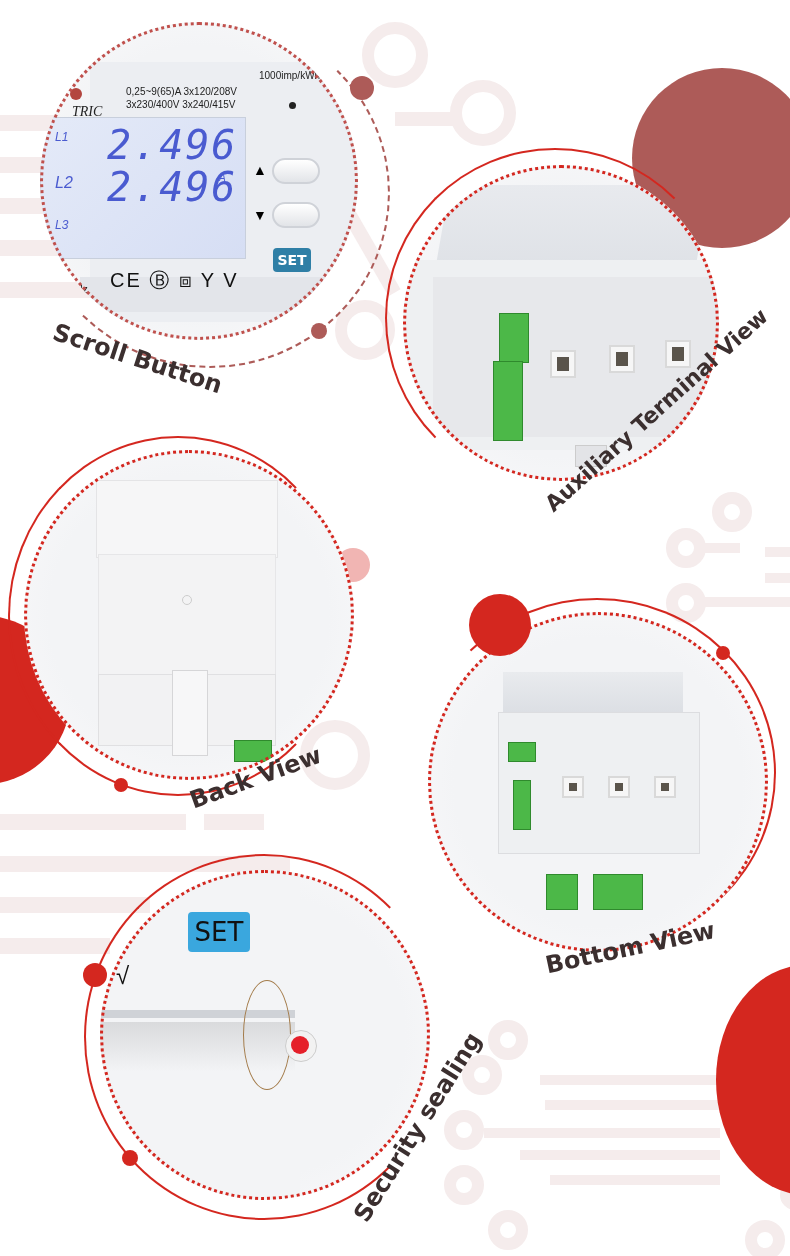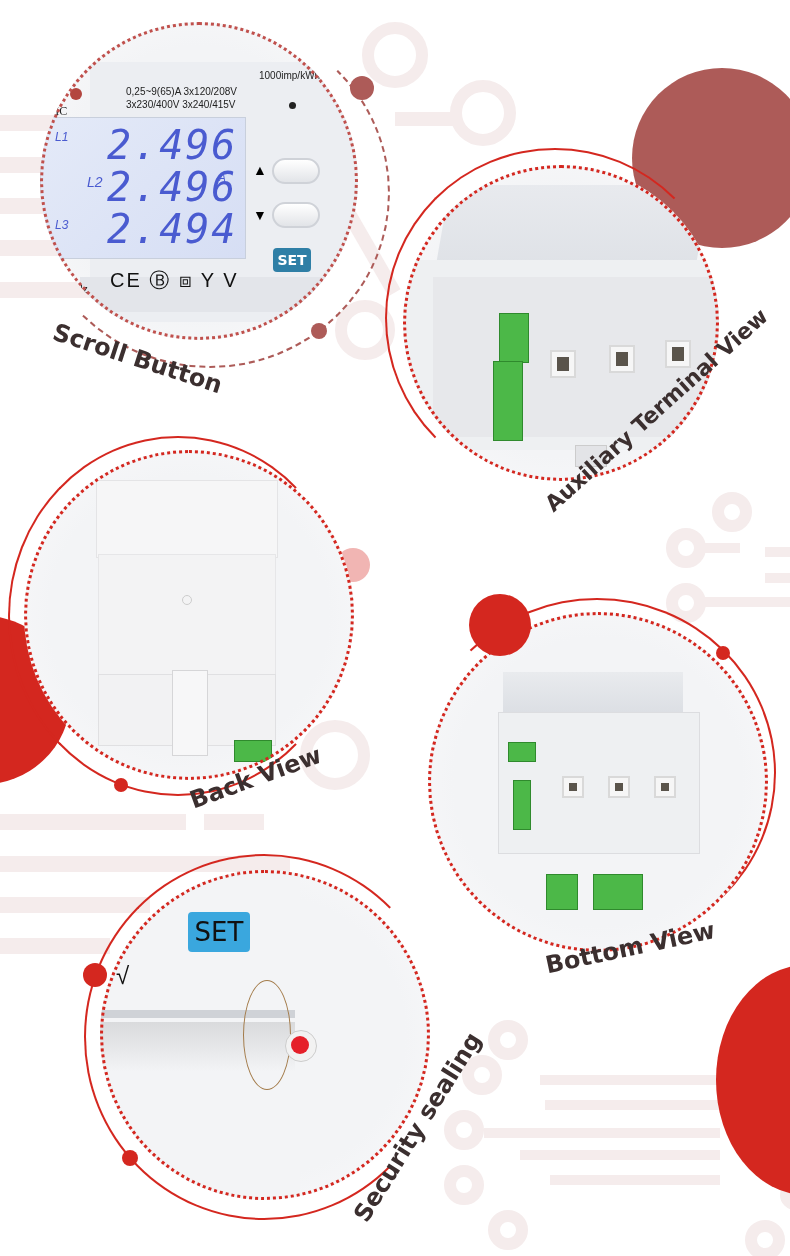--- a/index.html
+++ b/index.html
@@ -75,34 +75,33 @@
 <div class="blob" style="left:-110px;top:615px;width:180px;height:170px;background:#d4271f;"></div>
 <div class="blob" style="left:336px;top:548px;width:34px;height:34px;background:#f1b5b3;"></div>
 <div class="blob" style="left:716px;top:965px;width:180px;height:230px;background:#d4271f;"></div>
 
 <section>
   <div class="ring" style="left:30px;top:18px;width:360px;height:350px;border:2px dashed #ad5b58;border-left-color:transparent;border-top-color:transparent;"></div>
   <div class="photo" style="left:40px;top:22px;width:318px;height:318px;">
 
     <div class="abs" style="left:50px;top:40px;width:290px;height:260px;background:#eceef2;"></div>
     <div class="abs" style="left:40px;top:255px;width:300px;height:35px;background:#e3e5ea;"></div>
-    <div class="small" style="left:0;top:82px;font-family:'Liberation Serif',serif;font-size:12px;">TRIC</div>
+    <div class="small" style="left:32px;top:82px;font-family:'Liberation Serif',serif;font-size:14px;font-style:italic;">TRIC</div>
     <div class="blob" style="left:30px;top:66px;width:12px;height:12px;background:#b3463f;"></div>
     <div class="small" style="left:86px;top:64px;">0,25~9(65)A 3x120/208V</div>
     <div class="small" style="left:86px;top:77px;">3x230/400V 3x240/415V</div>
     <div class="small" style="left:219px;top:48px;">1000imp/kWh</div>
     <div class="blob" style="left:249px;top:80px;width:7px;height:7px;background:#222;"></div>
 
     <div class="lcd" style="left:0;top:95px;width:204px;height:140px;font-style:italic;">
       <div class="small" style="left:14px;top:12px;color:#4a5bd0;font-size:12px;">L1</div>
-      <div class="small" style="left:14px;top:56px;color:#4a5bd0;font-size:14px;margin-left:32px;">L2</div>
+      <div class="small" style="left:14px;top:56px;color:#4a5bd0;font-size:16px;">L2</div>
       <div class="small" style="left:14px;top:100px;color:#4a5bd0;font-size:12px;">L3</div>
       <div class="digits" style="left:66px;top:6px;">2.496</div>
       <div class="digits" style="left:66px;top:48px;">2.496</div>
-      <div class="digits" style="left:66px;top:90px;">2.494</div>
       <div class="small" style="left:178px;top:54px;color:#4a5bd0;">A</div>
     </div>
     <div class="abs" style="left:213px;top:140px;font-size:14px;">▲</div>
     <div class="btn-oval" style="left:232px;top:136px;"></div>
     <div class="abs" style="left:213px;top:185px;font-size:14px;">▼</div>
     <div class="btn-oval" style="left:232px;top:180px;"></div>
     <div class="set-btn" style="left:233px;top:226px;width:38px;height:24px;line-height:24px;font-size:14px;">SET</div>
     <div class="abs" style="left:70px;top:245px;font-size:20px;color:#111;letter-spacing:2px;">CE Ⓑ ⧈ Y V</div>
     <div class="small" style="left:30px;top:262px;">0Hz</div>
   </div>

